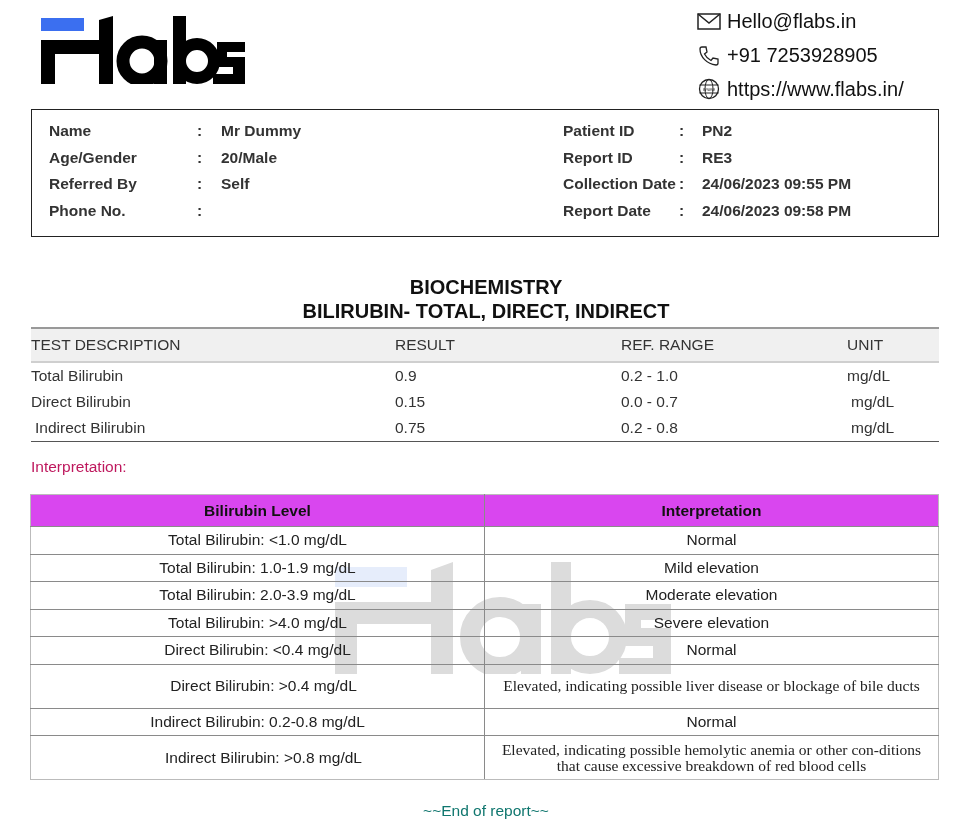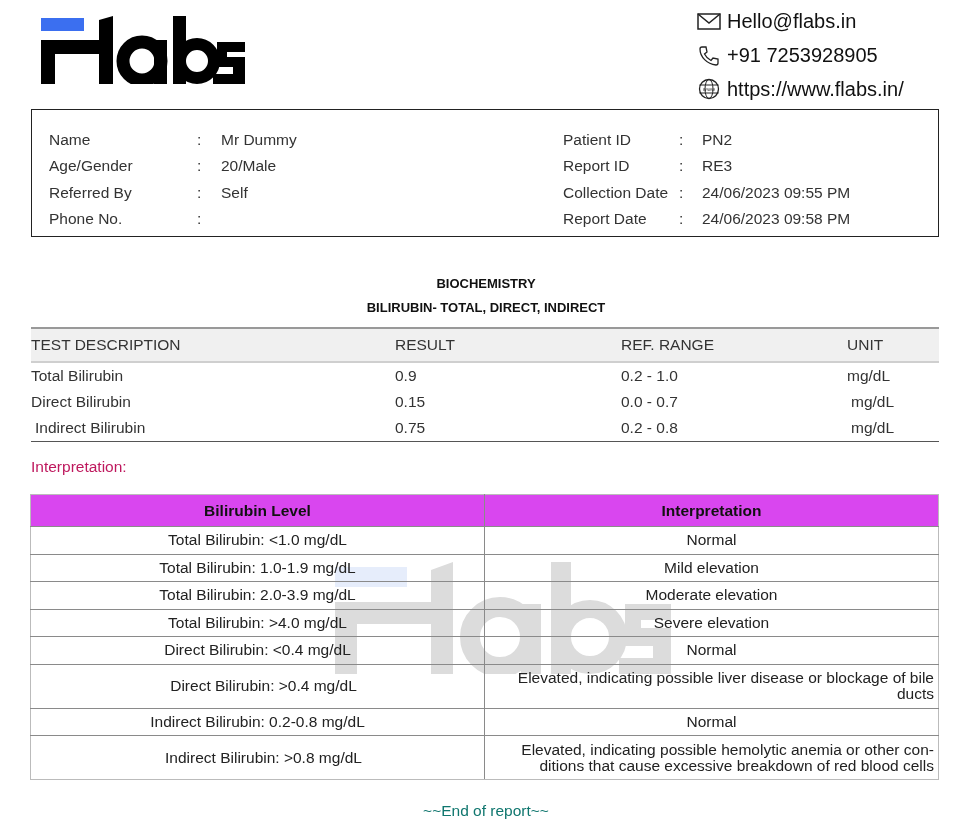--- a/index.html
+++ b/index.html
@@ -8,46 +8,46 @@
 
   
   .logo { position: absolute; left: 41px; top: 16px; width: 204px; height: 68px; }
   .contact { position: absolute; left: 697px; top: 4px; font-size: 20px; color: #111; }
   .contact-row { display: flex; align-items: center; height: 34px; }
   .contact-row svg { width: 24px; height: 22px; margin-right: 6px; flex-shrink: 0; }
 
   
   .info-box { position: absolute; left: 31px; top: 109px; width: 908px; height: 128px; border: 1.5px solid #222; }
   .info-col { position: absolute; top: 12px; font-size: 15.5px; color: #333; }
-  .info-row { display: flex; height: 26.5px; align-items: flex-end; }
+  .info-row { display: flex; height: 26.5px; align-items: flex-start; font-weight: bold; }
   .info-col.left { left: 17px; }
   .info-col.right { left: 531px; }
   .info-col.left .lbl { width: 148px; }
   .info-col.left .sep { width: 24px; }
   .info-col.right .lbl { width: 116px; }
   .info-col.right .sep { width: 23px; }
 
   
-  .section-title { position: absolute; left: 0; width: 972px; text-align: center; font-weight: bold; font-size: 13px; color: #111; }
+  .section-title { position: absolute; left: 0; width: 972px; text-align: center; font-weight: bold; font-size: 20px; color: #111; }
 
   
   .results { position: absolute; left: 31px; top: 327px; width: 908px; border-collapse: collapse; font-size: 15.5px; color: #333; }
   .results th { font-weight: normal; text-align: left; background: #f0f0f0; height: 34px; border-top: 2px solid #999; border-bottom: 2px solid #cfcfcf; padding: 0; }
   .results td { height: 26.5px; padding: 0; }
   .results tr:last-child td { border-bottom: 1.5px solid #555; }
   .c1 { width: 364px; } .c2 { width: 226px; } .c3 { width: 226px; margin-top: 44px; }
 
   .interp-label { position: absolute; left: 31px; top: 458px; font-size: 15.5px; color: #be185d; }
 
   
   .interp { position: absolute; left: 30px; top: 494px; width: 909px; border-collapse: collapse; font-size: 15.5px; color: #222; }
   .interp th, .interp td { border: 1px solid #8a8a8a; padding: 0 4px; line-height: 16px; }
   .interp th { background: #d946ef; font-weight: bold; height: 32px; text-align: center; color: #111; border-top-color: #bbb; }
   .interp td { text-align: center; height: 27.5px; }
-  .interp td.wrap { text-align: right; height: 44px; }
+  .interp td.wrap { text-align: center; height: 44px; font-family: Liberation Serif, serif; }
   .interp td.tall { height: 44px; padding-left: 16px; }
   .interp .col1 { width: 454px; }
   .interp tr > *:first-child { border-left-color: #bbb; }
   .interp tr > *:last-child { border-right-color: #bbb; }
   .interp tr:last-child td { border-bottom-color: #bbb; }
 
   .watermark { position: absolute; left: 335px; top: 562px; width: 336px; height: 112px; pointer-events: none; opacity: 1; }
 
   .end { position: absolute; left: 0; width: 972px; top: 802px; text-align: center; font-size: 15.5px; color: #0f766e; }
 </style>

